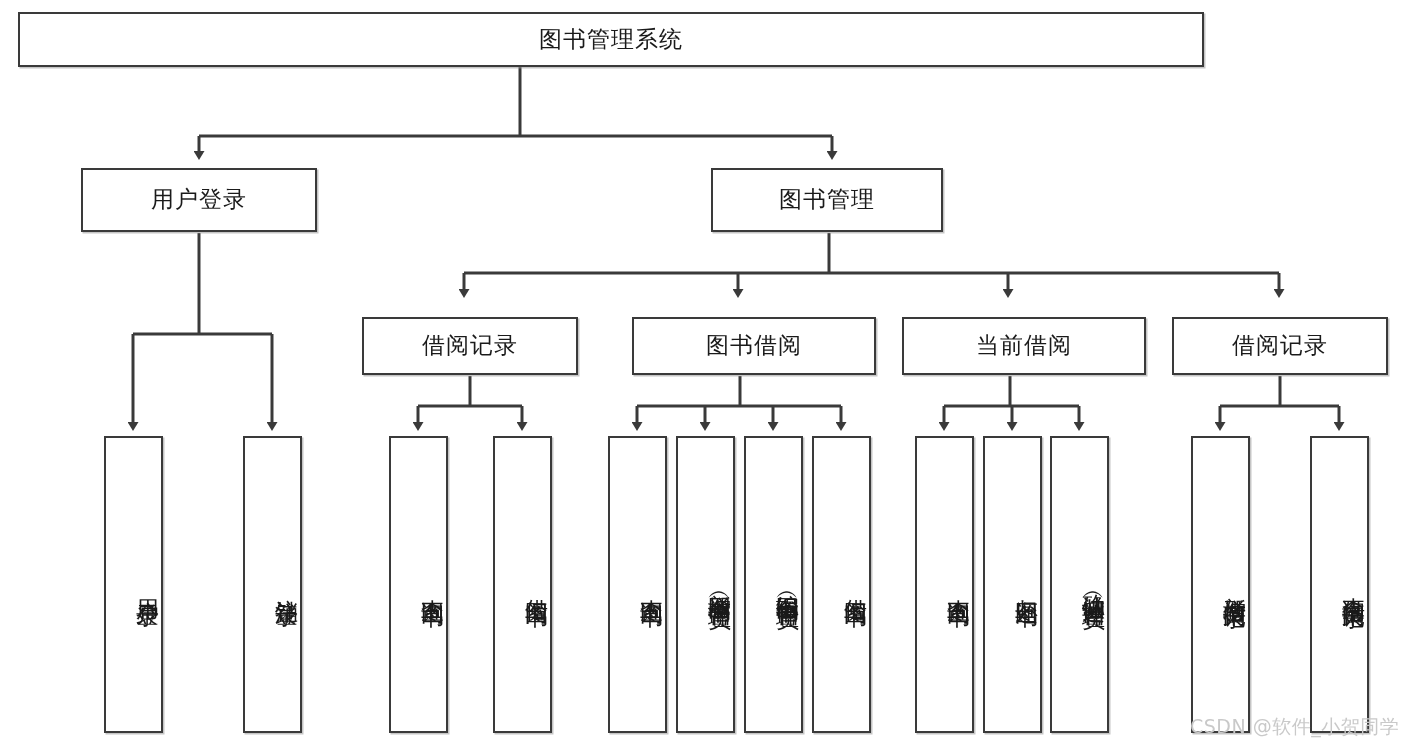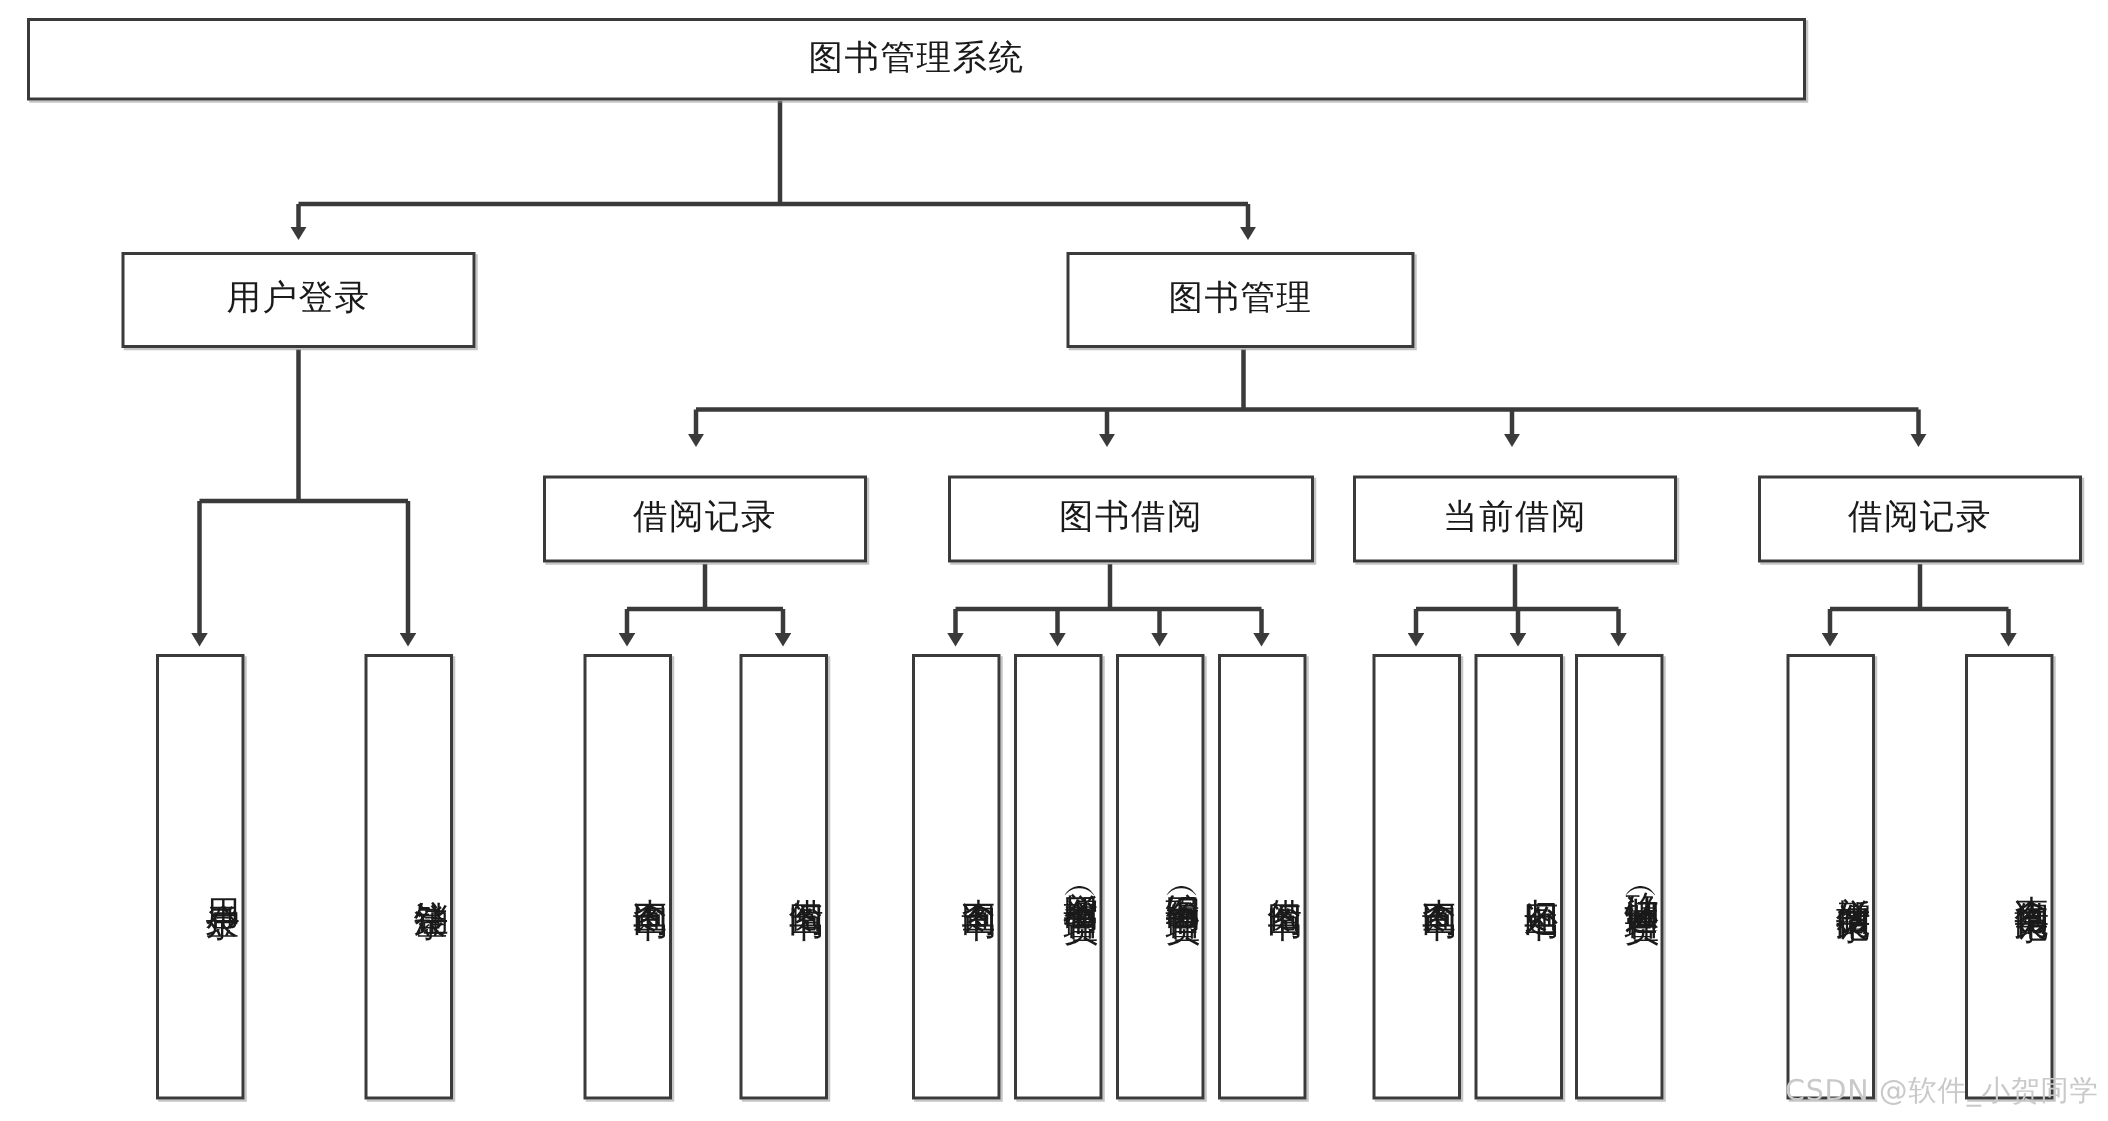--- a/index.html
+++ b/index.html
@@ -133,21 +133,21 @@
   <div class="node horiz" style="left:711px; top:168px; width:232px; height:64px;">
     <span>图书管理</span>
   </div>
 
   <div class="node horiz" style="left:362px; top:317px; width:216px; height:58px;">
     <span>借阅记录</span>
   </div>
   <div class="node horiz" style="left:632px; top:317px; width:244px; height:58px;">
     <span>图书借阅</span>
   </div>
-  <div class="node horiz" style="left:902px; top:317px; width:216px; height:58px;">
+  <div class="node horiz" style="left:902px; top:317px; width:244px; height:58px;">
     <span>当前借阅</span>
   </div>
   <div class="node horiz" style="left:1172px; top:317px; width:216px; height:58px;">
     <span>借阅记录</span>
   </div>
 
   <div class="node vert" style="left:104px; top:436px; width:59px; height:297px;">
     <span>用户登录</span>
   </div>
   <div class="node vert" style="left:243px; top:436px; width:59px; height:297px;">

